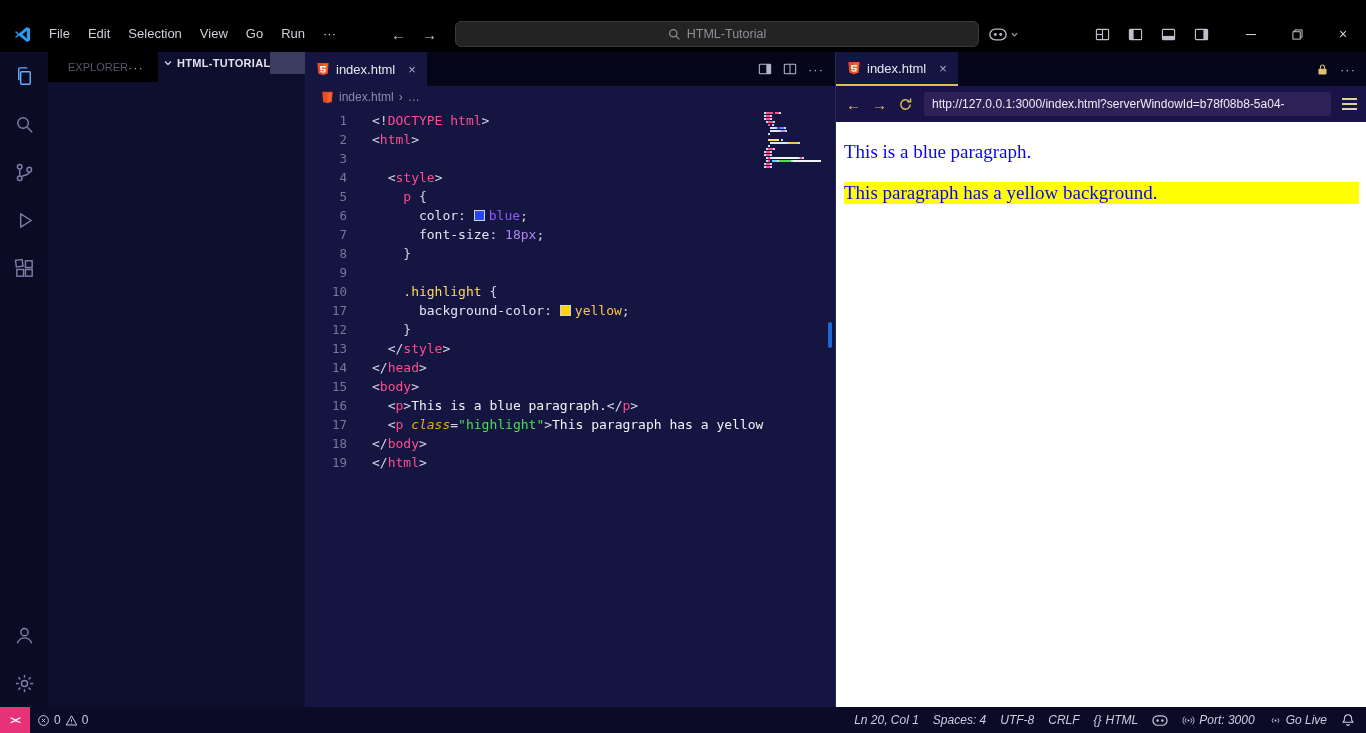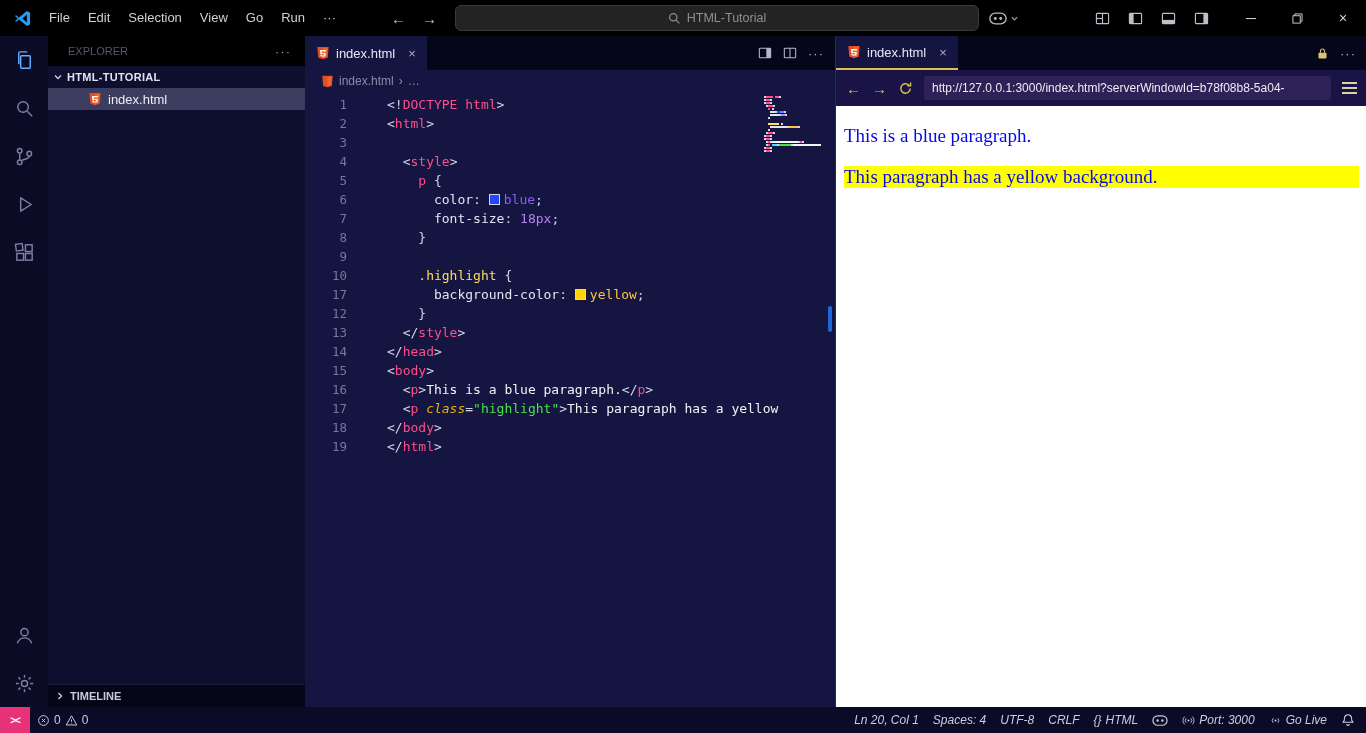--- a/index.html
+++ b/index.html
@@ -1,21 +1,21 @@
 <!DOCTYPE html>
 <html><head>
 <meta charset="utf-8">
 <style>
   html,body{margin:0;padding:0;}
   body{width:1366px;height:733px;overflow:hidden;background:#000;
        font-family:"Liberation Sans","DejaVu Sans",sans-serif;-webkit-font-smoothing:antialiased;}
   .app{width:1366px;height:733px;display:flex;flex-direction:column;}
 
   
-  .titlebar{height:36px;background:#000;display:flex;align-items:center;flex:none;color:#cfcfd8;font-size:13px;}
+  .titlebar{height:36px;background:#000;display:flex;align-items:center;flex:none;color:#cfcfd8;font-size:13px;margin-top:16px;}
   .logo{margin:0 8px 0 13px;display:flex;align-items:center;}
   .menus{display:flex;align-items:center;}
   .menu{padding:0 9px;line-height:36px;}
   .nav-arrows{display:flex;gap:16px;margin-left:46px;font-size:15px;color:#c5c5cf;}
   .searchbox{width:522px;height:24px;margin-left:18px;background:#232323;border:1px solid #3a3a3a;border-radius:6px;
              display:flex;align-items:center;justify-content:center;gap:6px;color:#8f8f98;font-size:12.5px;}
   .copilot-btn{display:flex;align-items:center;gap:3px;margin-left:10px;color:#9a9aa5;font-size:10px;}
   .tb-spacer{flex:1;}
   .layout-icons{display:flex;gap:7px;margin-right:14px;color:#c0c0cc;}
   .icon-btn{width:26px;height:26px;display:flex;align-items:center;justify-content:center;}
@@ -23,40 +23,40 @@
   .win-btn{width:46px;display:flex;align-items:center;justify-content:center;font-size:14px;color:#d5d5dd;}
 
   
   .main{flex:1;display:flex;min-height:0;}
 
   .activitybar{width:48px;background:#0b0b26;display:flex;flex-direction:column;align-items:center;flex:none;}
   .ab-btn{width:48px;height:48px;display:flex;align-items:center;justify-content:center;color:#7e7ea6;}
   .ab-btn.active{color:#63b0ff;}
   .ab-bottom{margin-top:auto;}
 
-  .sidebar{width:257px;background:#0e0e2e;flex:none;display:flex;flex-direction:column;font-size:13px;color:#c9c9dc;}
+  .sidebar{width:257px;background:#0e0e2e;flex:none;display:flex;flex-direction:row;font-size:13px;color:#c9c9dc;}
   .sidebar-title{height:30px;background:#000;display:flex;align-items:center;padding:0 14px 0 20px;font-size:11px;color:#565670;flex:none;}
   .sidebar-title .more{margin-left:auto;color:#9a9aae;font-size:13px;letter-spacing:1px;}
   .folder-row{height:22px;display:flex;align-items:center;gap:4px;padding-left:5px;font-weight:bold;font-size:11px;letter-spacing:.3px;color:#e2e2ee;flex:none;}
   .file-row{height:22px;display:flex;align-items:center;gap:6px;padding-left:40px;background:#3c3c5e;color:#ededf5;flex:none;}
   .sidebar-fill{flex:1;}
   .section-row{height:22px;display:flex;align-items:center;gap:5px;padding-left:7px;font-weight:bold;font-size:11px;color:#cacadb;background:#050517;border-top:1px solid #1c1c3a;flex:none;}
 
   
   .editor-group{width:530px;flex:none;display:flex;flex-direction:column;background:#151542;min-width:0;}
   .tabstrip{height:34px;background:#06061a;display:flex;align-items:stretch;flex:none;}
   .tab{display:flex;align-items:center;gap:6px;padding:0 11px;background:#151542;color:#e6e6f2;font-size:13px;}
   .tab .close{color:#aeaec6;font-size:13px;margin-left:7px;}
   .tab-actions{margin-left:auto;display:flex;align-items:center;gap:11px;padding-right:11px;color:#b6b6cc;font-size:13px;letter-spacing:1px;}
   .breadcrumb{height:22px;display:flex;align-items:center;gap:5px;padding-left:16px;font-size:12px;color:#8a8aab;background:#151542;flex:none;}
 
   .code-area{flex:1;position:relative;padding-top:3px;font-family:"DejaVu Sans Mono","Liberation Mono",monospace;font-size:13px;overflow:hidden;}
   .code-line{display:flex;height:19px;line-height:19px;}
   .ln{width:42px;flex:none;text-align:right;color:#76769f;font-size:12.5px;}
-  .lc{flex:1;margin-left:40px;white-space:pre;overflow:hidden;}
+  .lc{flex:1;margin-left:25px;white-space:pre;overflow:hidden;}
   .code-line.current .ln{color:#dcdcf8;}
   .code-line.current .lc{box-shadow:inset 0 1px 0 rgba(150,150,210,.32), inset 0 -1px 0 rgba(150,150,210,.32);}
   .tok.pu{color:#d4d4e8}.tok.tg{color:#ff4d8b}.tok.pr{color:#dfe6f2}.tok.vb{color:#8b5cf6}
   .tok.nu{color:#b583f0}.tok.vy{color:#ffc24b}.tok.cs{color:#ffdd57}
   .tok.at{color:#eab308;font-style:italic}.tok.st{color:#4be04b}.tok.tx{color:#f2f2f7}
   .swatch{display:inline-block;width:9px;height:9px;margin-right:4px;border:1px solid #cfd4e2;vertical-align:-1px;}
   .sw-b{background:#2745ff;}
   .sw-y{background:#ffd400;}
   .cursor{display:inline-block;width:2px;height:15px;background:#bcbcff;vertical-align:-2px;}
 

